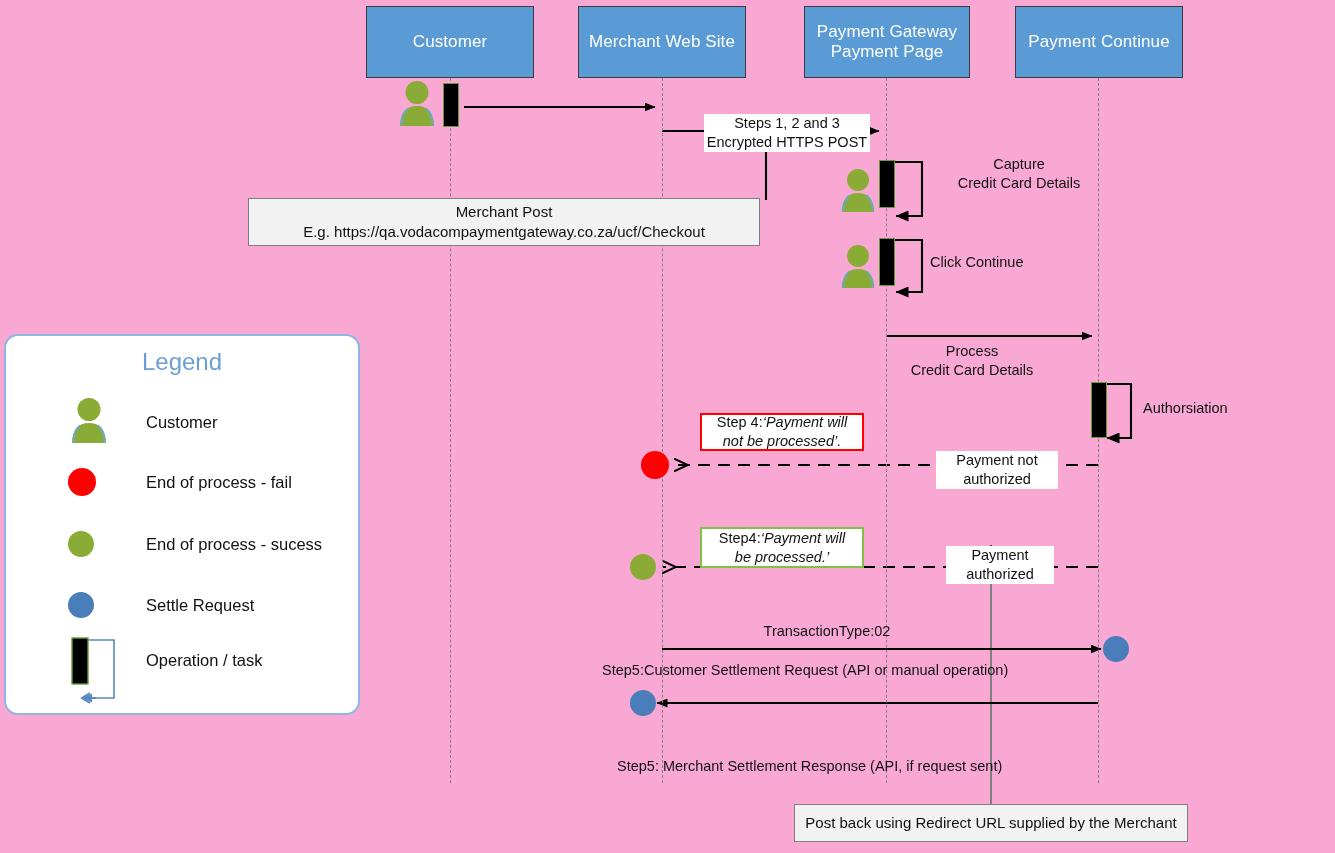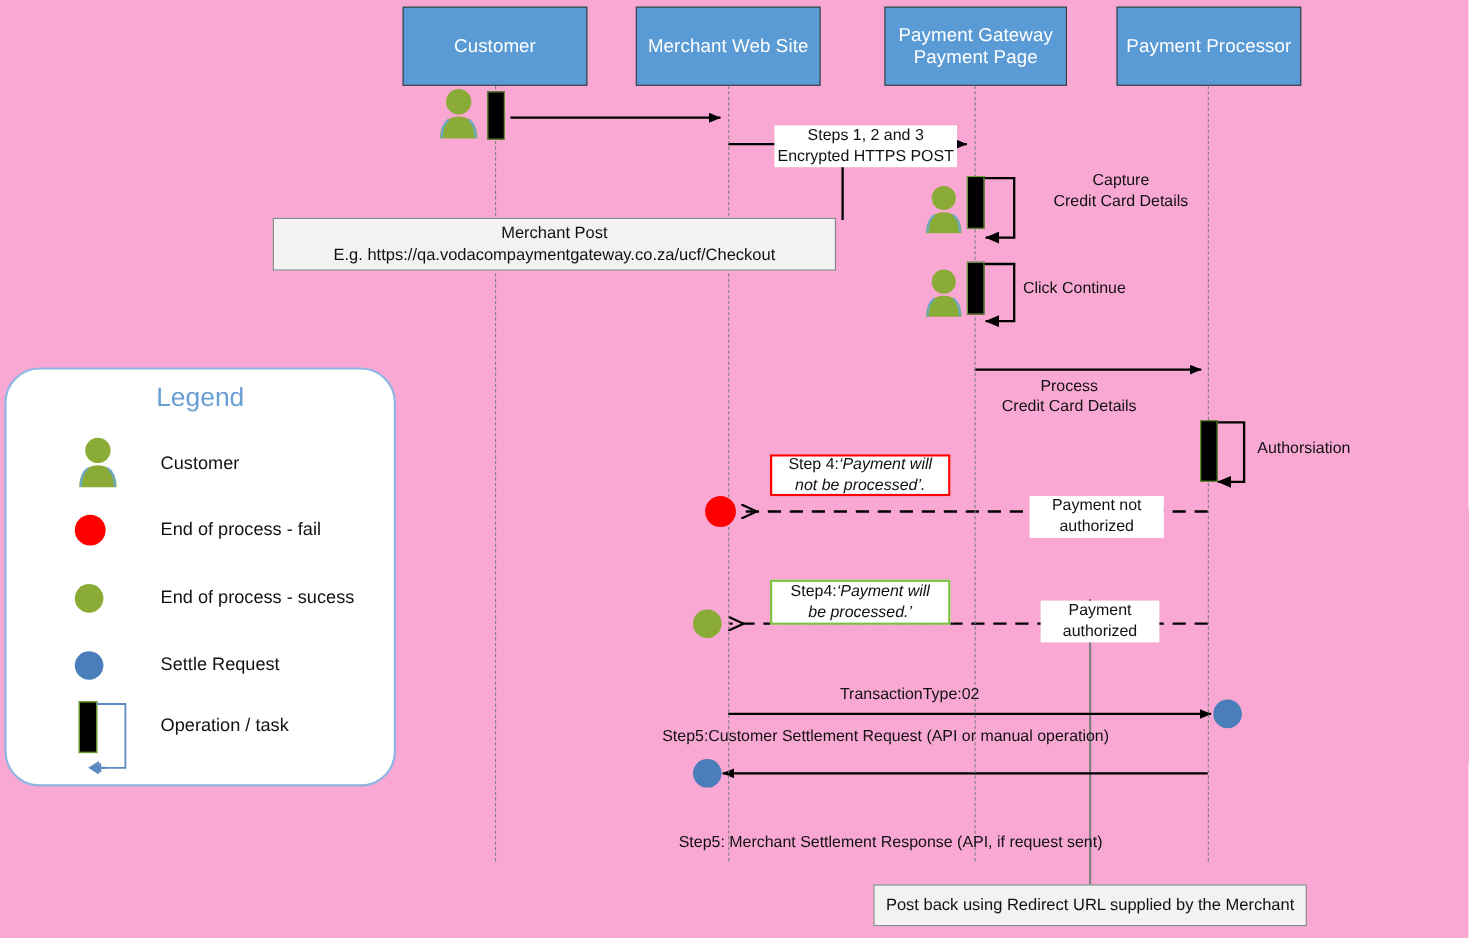--- a/index.html
+++ b/index.html
@@ -111,21 +111,21 @@
   .person { position: absolute; }
   
   #legend {
     position: absolute;
     left: 4px;
     top: 334px;
     width: 356px;
     height: 381px;
     box-sizing: border-box;
     border: 2px solid #8db6e2;
-    border-radius: 32px;
+    border-radius: 14px;
     background: #ffffff;
   }
   #legend-title {
     position: absolute;
     top: 12px;
     left: 0;
     width: 100%;
     text-align: center;
     font-size: 24px;
     color: #6b9fd4;
@@ -230,21 +230,21 @@
     <span>Customer</span>
   </div>
   <div class="participant" style="left:578px; top:6px; width:168px; height:72px;">
     <span>Merchant Web Site</span>
   </div>
   <div class="participant" style="left:804px; top:6px; width:166px; height:72px;">
     <span style="white-space:pre-line">Payment Gateway
 Payment Page</span>
   </div>
   <div class="participant" style="left:1015px; top:6px; width:168px; height:72px;">
-    <span>Payment Processor</span>
+    <span>Payment Continue</span>
   </div>
 
   <div class="lifeline" style="left:450px; top:78px; height:705px;"></div>
   <div class="lifeline" style="left:662px; top:78px; height:705px;"></div>
   <div class="lifeline" style="left:886px; top:78px; height:705px;"></div>
   <div class="lifeline" style="left:1098px; top:78px; height:705px;"></div>
 
   <svg class="person" style="left:396px; top:80px;" width="42" height="48" viewBox="0 0 42 48">
     <ellipse cx="21" cy="12.5" rx="11.5" ry="11.5" fill="#8aab36"></ellipse>
     <path d="M21,26 C32,26 38,33.5 38,46 L4,46 C4,33.5 10,26 21,26 Z" fill="#8aab36"></path>

